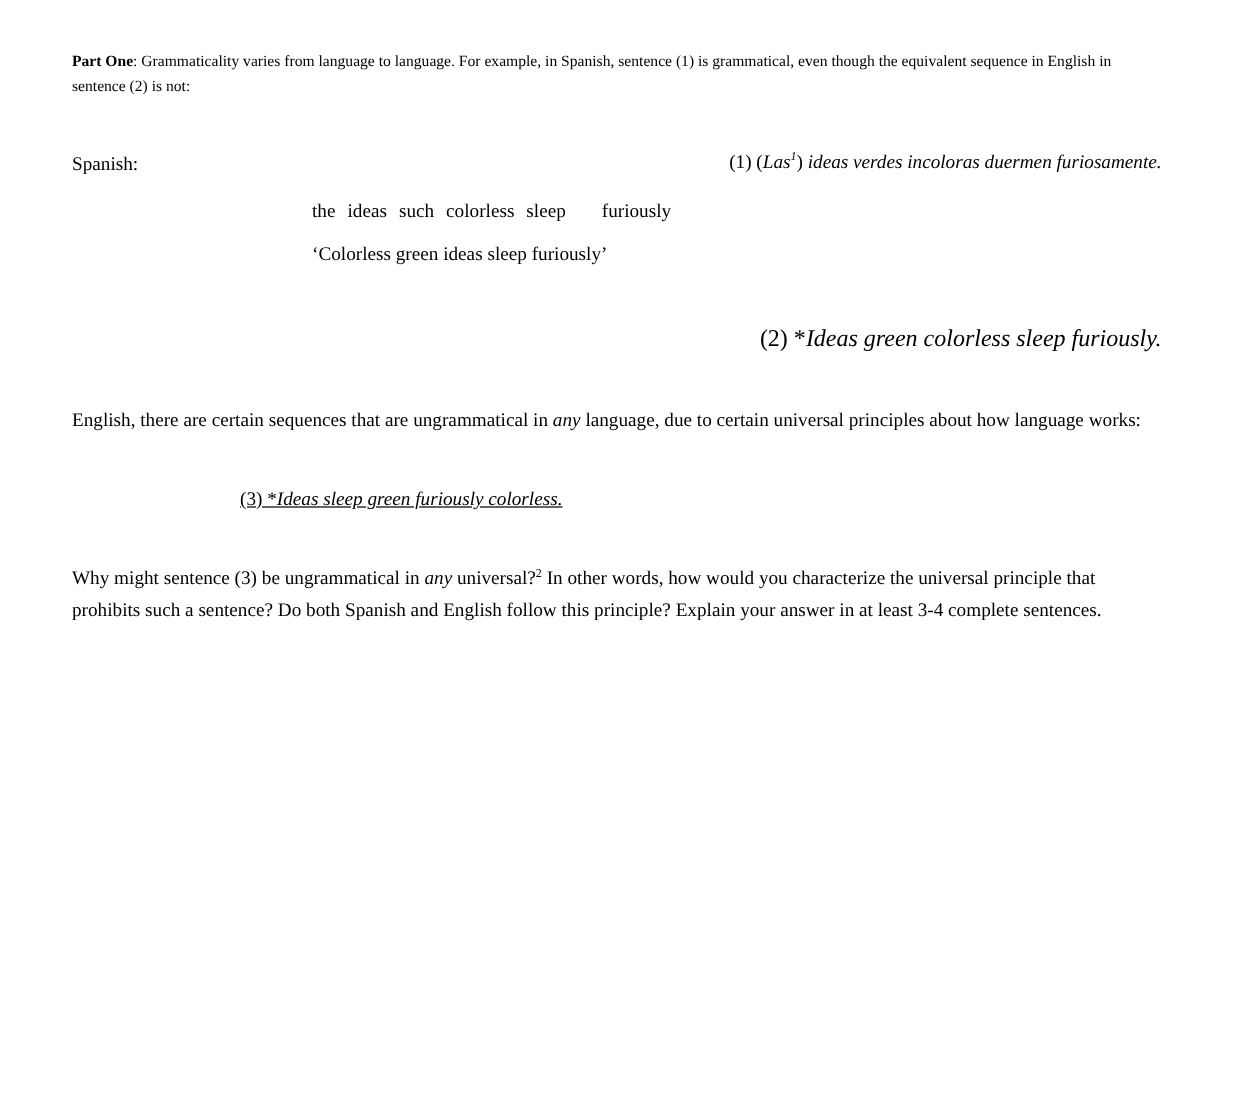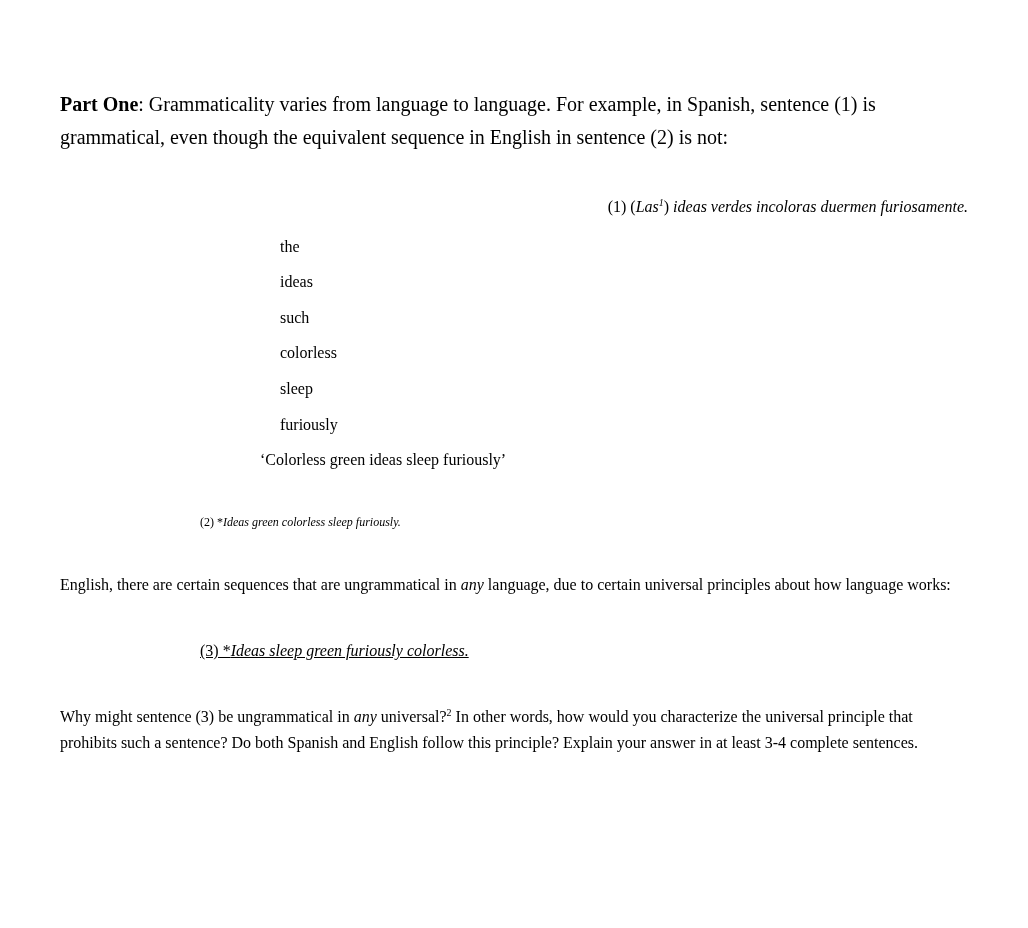--- a/index.html
+++ b/index.html
@@ -19,23 +19,22 @@
     }
 
     .page-content {
       max-width: 908px;
       margin: 0 auto;
       line-height: 1.6;
     }
 
     .part-one-paragraph {
       margin-bottom: 40px;
-      font-size: 20px;
+      font-size: 13px;
       line-height: 1.65;
-      margin-top: 48px;
     }
 
     .spanish-section {
       margin-bottom: 40px;
     }
 
     .spanish-label-row {
       display: flex;
       align-items: flex-start;
       margin-bottom: 14px;
@@ -63,42 +62,42 @@
       display: flex;
       padding-left: 200px;
       margin-bottom: 10px;
       font-size: 16px;
     }
 
     .gloss-words {
       display: flex;
       gap: 10px;
       align-items: baseline;
-      flex-direction: column;
     }
 
     .gloss-word {
       display: inline-block;
     }
 
     .gloss-word-furiously {
       margin-left: 20px;
     }
 
     .translation-row {
       padding-left: 200px;
       font-size: 16px;
       margin-bottom: 0;
     }
 
     .sentence-2-row {
       padding-left: 140px;
       margin-top: 30px;
       margin-bottom: 40px;
-      font-size: 12px;
+      font-size: 20px;
+      text-align: right;
     }
 
     .however-paragraph {
       margin-bottom: 40px;
       font-size: 16px;
       line-height: 1.65;
     }
 
     .sentence-3-row {
       padding-left: 140px;
@@ -122,20 +121,21 @@
 
 <div class="page-content">
 
   <p class="part-one-paragraph">
     <strong>Part One</strong><span>: Grammaticality varies from language to language. For example, in Spanish, sentence (1) is grammatical, even though the equivalent sequence in English in sentence (2) is not:</span>
   </p>
 
   <div class="spanish-section">
 
     <div class="spanish-label-row">
+      <span class="spanish-label">Spanish:</span>
       <span class="spanish-sentence-1">
         <span class="paren-normal">(1) (</span><span>Las</span><sup>1</sup><span class="paren-normal">)</span><span> ideas verdes  incoloras  duermen  furiosamente.</span>
       </span>
     </div>
 
     <div class="gloss-row">
       <div class="gloss-words">
         <span class="gloss-word">the</span>
         <span class="gloss-word">ideas</span>
         <span class="gloss-word">such</span>

